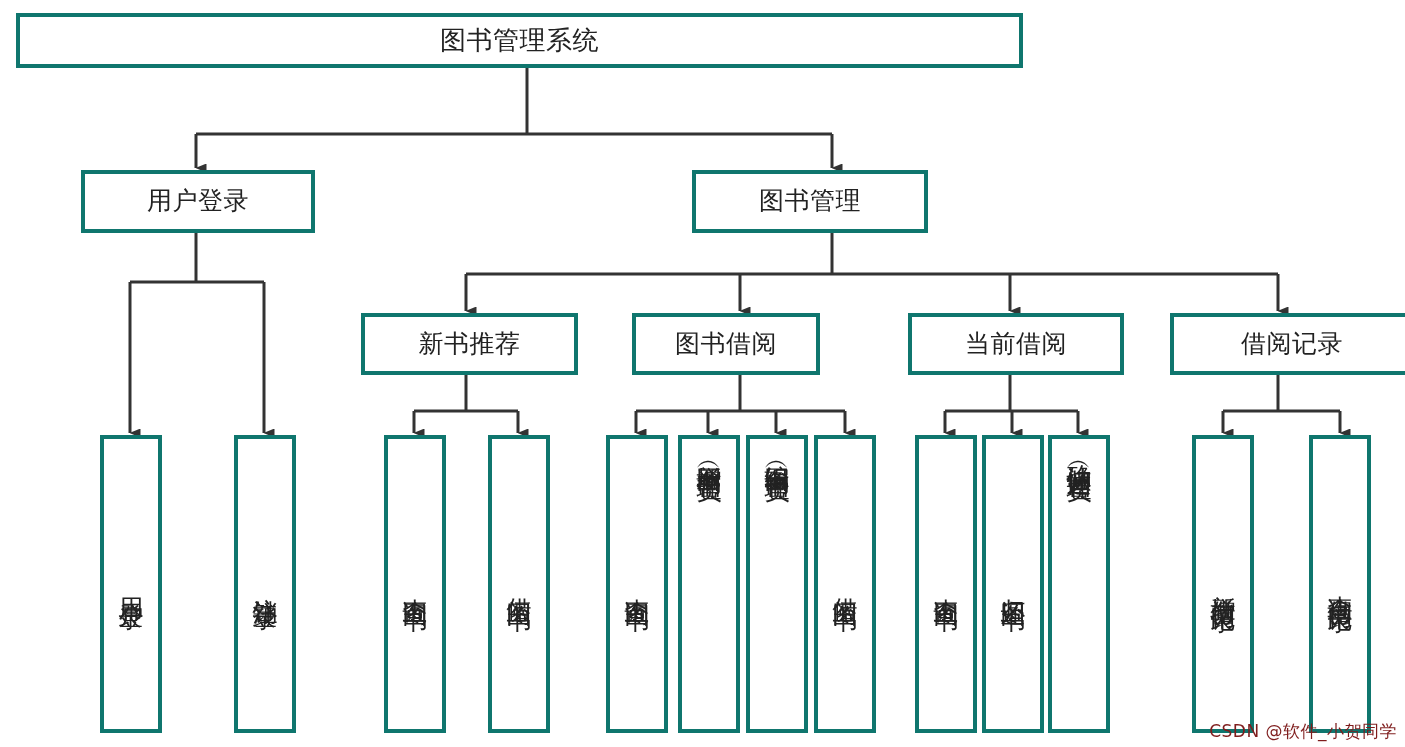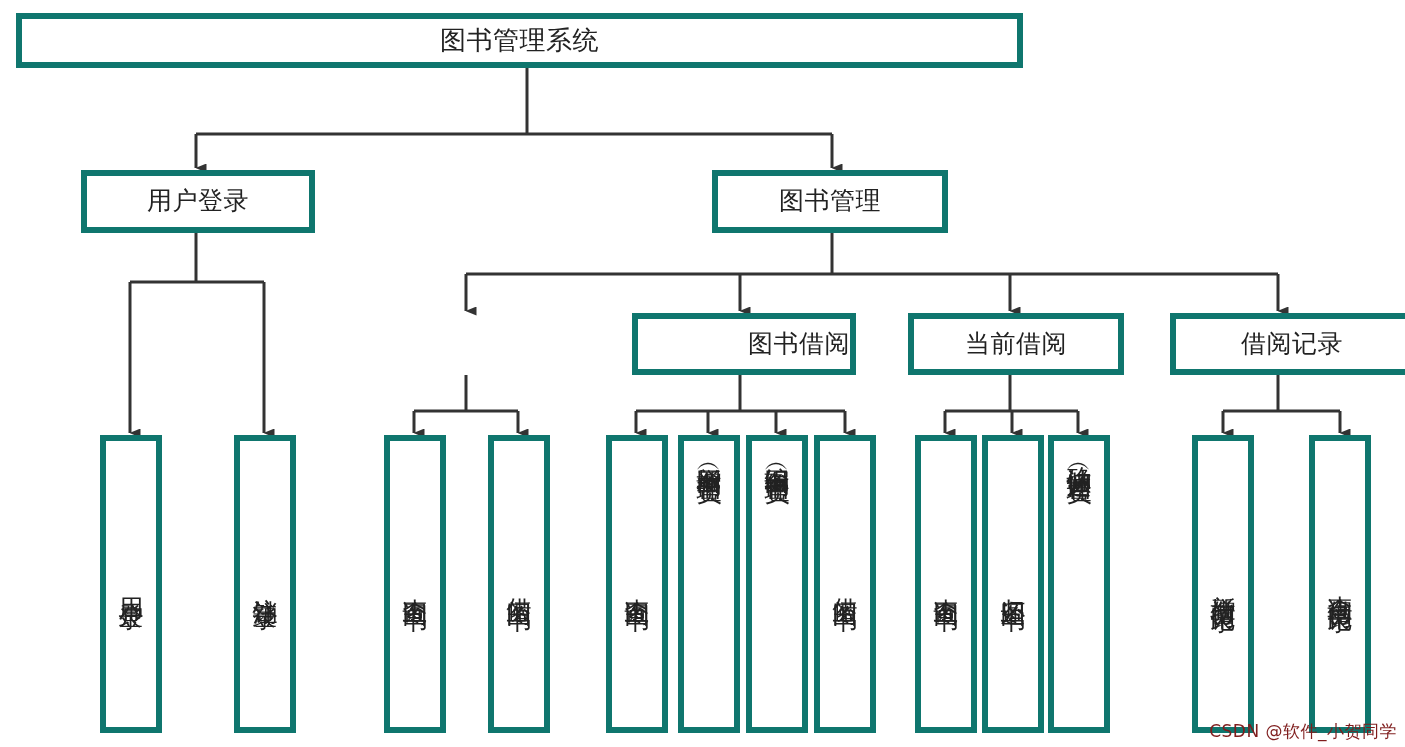--- a/index.html
+++ b/index.html
@@ -21,21 +21,21 @@
     position: absolute;
     left: 0;
     top: 0;
     width: 1405px;
     height: 747px;
     pointer-events: none;
   }
   .node {
     position: absolute;
     box-sizing: border-box;
-    border: 6px solid #0f766e;
+    border: 4px solid #0f766e;
     background: #ffffff;
     display: flex;
     align-items: center;
     justify-content: center;
     color: #222222;
   }
   .node .label {
     line-height: 1.05;
     text-align: center;
     white-space: pre;
@@ -131,25 +131,28 @@
     </g>
   </svg>
 
   <div class="node horiz root" style="left:16px; top:13px; width:1007px; height:55px;">
     <span class="label">图书管理系统</span>
   </div>
 
   <div class="node horiz" style="left:81px; top:170px; width:234px; height:63px;">
     <span class="label">用户登录</span>
   </div>
-  <div class="node horiz" style="left:712px; top:170px; width:236px; height:63px;align-items:center;">
+  <div class="node horiz" style="left:692px; top:170px; width:236px; height:63px;align-items:center;">
     <span class="label">图书管理</span>
   </div>
 
-  <div class="node horiz" style="left:632px; top:313px; width:224px; height:62px;justify-content:flex-end;">
+  <div class="node horiz" style="left:361px; top:313px; width:217px; height:62px;">
+    <span class="label">新书推荐</span>
+  </div>
+  <div class="node horiz" style="left:632px; top:313px; width:188px; height:62px;">
     <span class="label">图书借阅</span>
   </div>
   <div class="node horiz" style="left:908px; top:313px; width:216px; height:62px;">
     <span class="label">当前借阅</span>
   </div>
   <div class="node horiz" style="left:1170px; top:313px; width:244px; height:62px;">
     <span class="label">借阅记录</span>
   </div>
 
   <div class="node vert center" style="left:100px; top:435px; width:62px; height:298px;">

